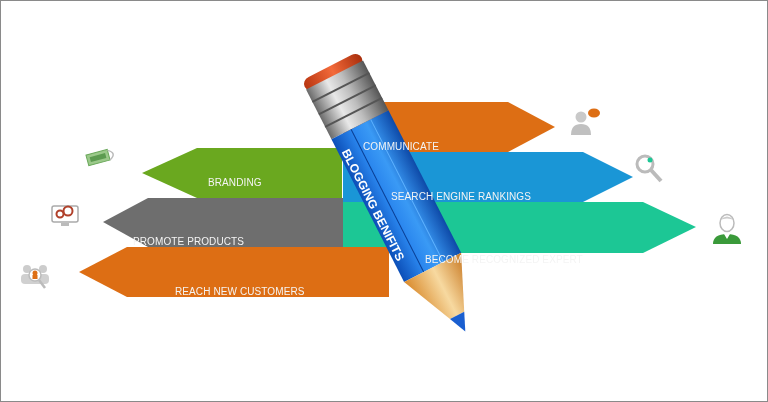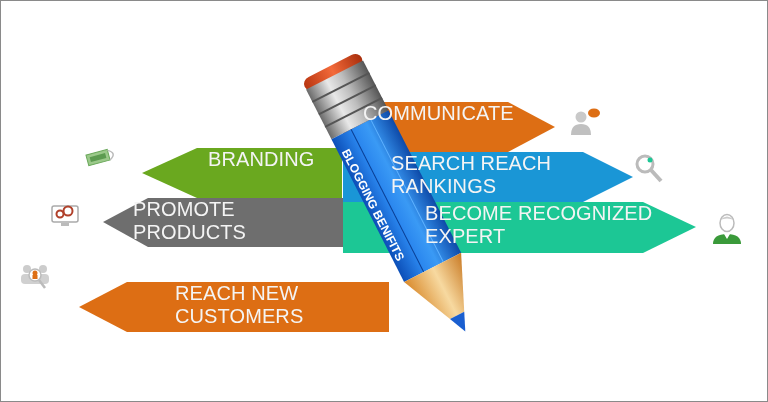--- a/index.html
+++ b/index.html
@@ -1,59 +1,59 @@
 <!DOCTYPE html>
 <html><head>
 <meta charset="utf-8">
 <style>
   html,body{margin:0;padding:0;}
   body{width:768px;height:402px;background:#ffffff;position:relative;overflow:hidden;font-family:"Liberation Sans",sans-serif;}
   .frame{position:absolute;left:0;top:0;width:766px;height:400px;border:1px solid #8a8a8a;}
-  .arrow{position:absolute;display:flex;align-items:flex-start;color:#f4f4f4;font-size:20px;letter-spacing:0.1px;}
+  .arrow{position:absolute;display:flex;align-items:flex-end;color:#f4f4f4;font-size:10px;letter-spacing:0.1px;}
   .arrow span{position:relative;z-index:2;}
   .icon{position:absolute;}
   svg{display:block;}
 </style>
 </head>
 <body>
 
 <div class="frame"></div>
 
 <div class="arrow" style="left:343px;top:102px;width:212px;height:50px;">
   <svg width="212" height="50" style="position:absolute;left:0;top:0">
       <polygon points="0,0 165,0 212,25 165,50 0,50" fill="#dd6e14"></polygon>
     </svg>
   <span style="margin-left:20px">COMMUNICATE</span>
 </div>
 <div class="arrow" style="left:343px;top:152px;width:290px;height:50px;">
   <svg width="290" height="50" style="position:absolute;left:0;top:0">
       <polygon points="0,0 240,0 290,25 240,50 0,50" fill="#1a96d6"></polygon>
     </svg>
-  <span style="margin-left:48px">SEARCH REACH RANKINGS</span>
+  <span style="margin-left:48px">SEARCH ENGINE RANKINGS</span>
 </div>
 <div class="arrow" style="left:343px;top:202px;width:353px;height:63px;">
   <svg width="353" height="51" style="position:absolute;left:0;top:0">
       <polygon points="0,0 300,0 353,25 300,51 0,51" fill="#1cc795"></polygon>
     </svg>
   <span style="margin-left:82px">BECOME RECOGNIZED EXPERT</span>
 </div>
 
 <div class="arrow" style="left:142px;top:148px;width:200px;height:40px;">
   <svg width="200" height="50" style="position:absolute;left:0;top:0">
       <polygon points="0,25 55,0 200,0 200,50 55,50" fill="#6aa81f"></polygon>
     </svg>
   <span style="margin-left:66px">BRANDING</span>
 </div>
 <div class="arrow" style="left:103px;top:198px;width:240px;height:49px;">
   <svg width="240" height="49" style="position:absolute;left:0;top:0">
       <polygon points="0,24 45,0 240,0 240,49 45,49" fill="#6e6e6e"></polygon>
     </svg>
   <span style="margin-left:30px">PROMOTE PRODUCTS</span>
 </div>
-<div class="arrow" style="left:79px;top:247px;width:310px;height:50px;margin-top:35px;">
+<div class="arrow" style="left:79px;top:247px;width:310px;height:50px;">
   <svg width="310" height="50" style="position:absolute;left:0;top:0">
       <polygon points="0,25 48,0 310,0 310,50 48,50" fill="#dd6e14"></polygon>
     </svg>
   <span style="margin-left:96px">REACH NEW CUSTOMERS</span>
 </div>
 
 <div style="position:absolute;left:0;top:0;width:768px;height:402px;pointer-events:none;">
   <svg width="768" height="402" style="position:absolute;left:0;top:0">
     <defs>
       <linearGradient id="bodyG" x1="0" y1="0" x2="1" y2="0">

